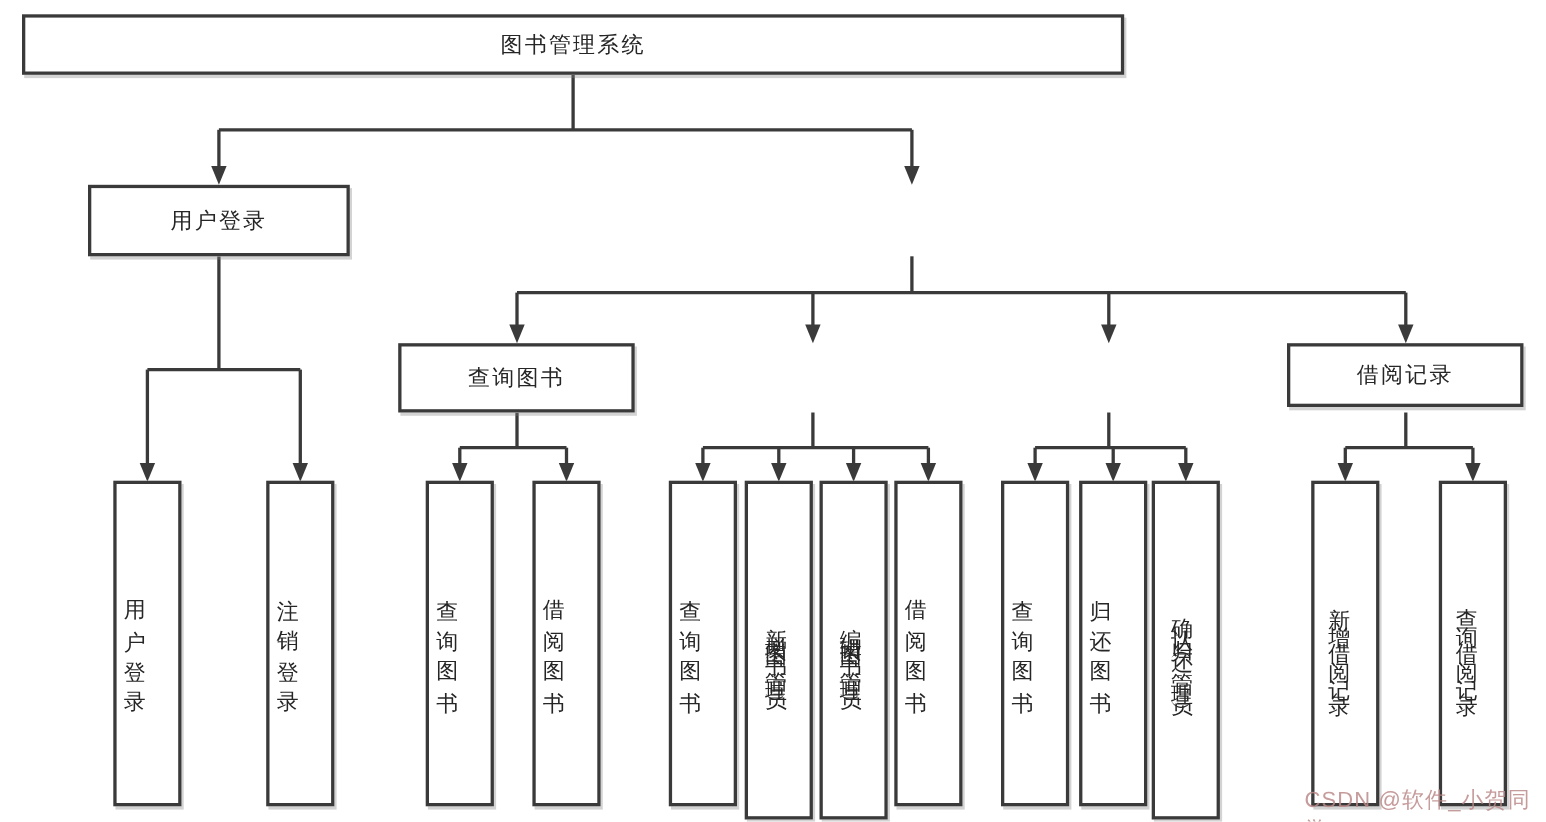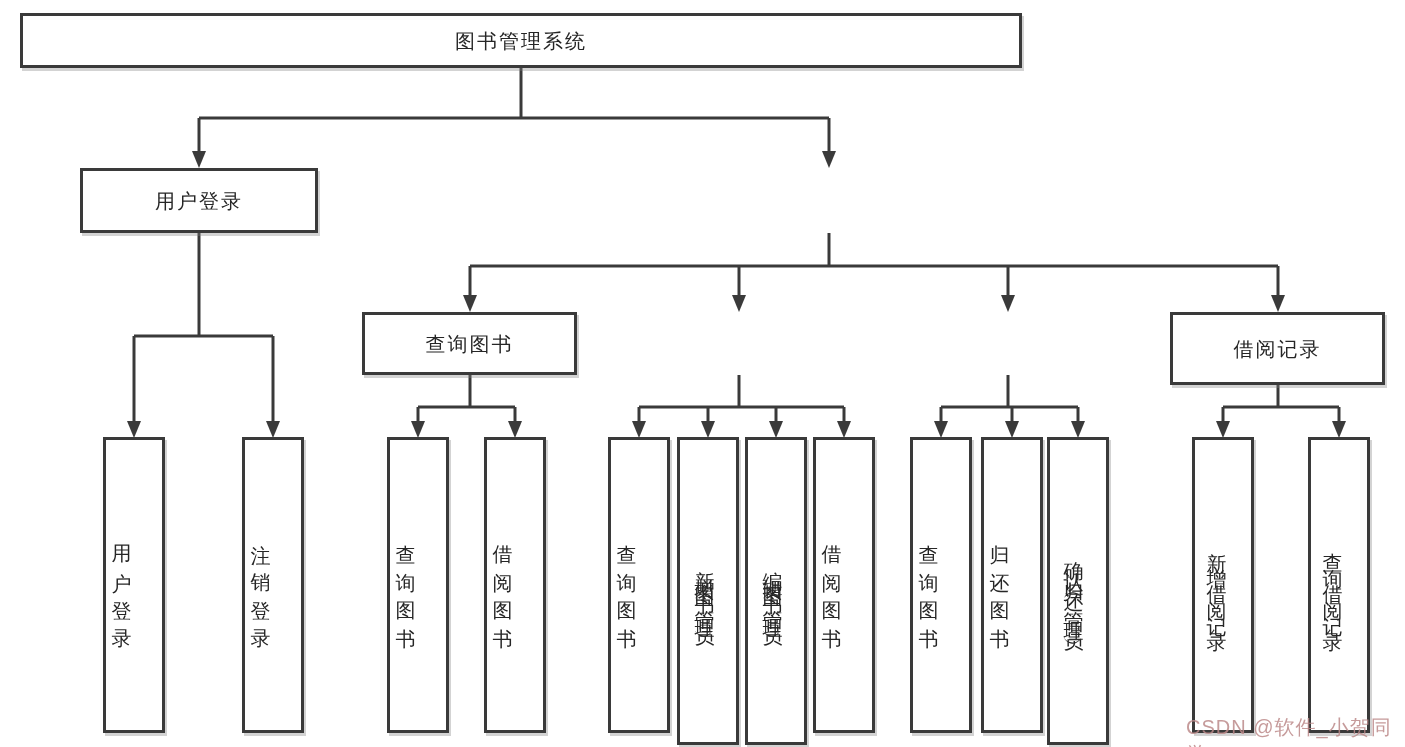--- a/index.html
+++ b/index.html
@@ -124,21 +124,21 @@
       <line class="cline" x1="1339" y1="407" x2="1339" y2="426"></line>
       <polygon class="ahead" points="1332,421 1346,421 1339,438"></polygon>
     </g>
   </svg>
 
   <div class="node h-node" style="left:20px;top:13px;width:1002px;height:55px;">图书管理系统</div>
 
   <div class="node h-node" style="left:80px;top:168px;width:238px;height:65px;">用户登录</div>
 
   <div class="node h-node" style="left:362px;top:312px;width:215px;height:63px;">查询图书</div>
-  <div class="node h-node" style="left:1170px;top:312px;width:215px;height:73px;">借阅记录</div>
+  <div class="node h-node" style="left:1170px;top:312px;width:215px;height:58px;">借阅记录</div>
 
   <div class="node v-node ls-4" style="left:103px;top:437px;width:62px;height:296px;">用户登录</div>
   <div class="node v-node ls-4" style="left:242px;top:437px;width:62px;height:296px;">注销登录</div>
 
   <div class="node v-node ls-4" style="left:387px;top:437px;width:62px;height:296px;">查询图书</div>
   <div class="node v-node ls-4" style="left:484px;top:437px;width:62px;height:296px;">借阅图书</div>
 
   <div class="node v-node ls-4" style="left:608px;top:437px;width:62px;height:296px;">查询图书</div>
   <div class="node v-node ls-9" style="left:677px;top:437px;width:62px;height:308px;">新增图书（管理员）</div>
   <div class="node v-node ls-9" style="left:745px;top:437px;width:62px;height:308px;">编辑图书（管理员）</div>

